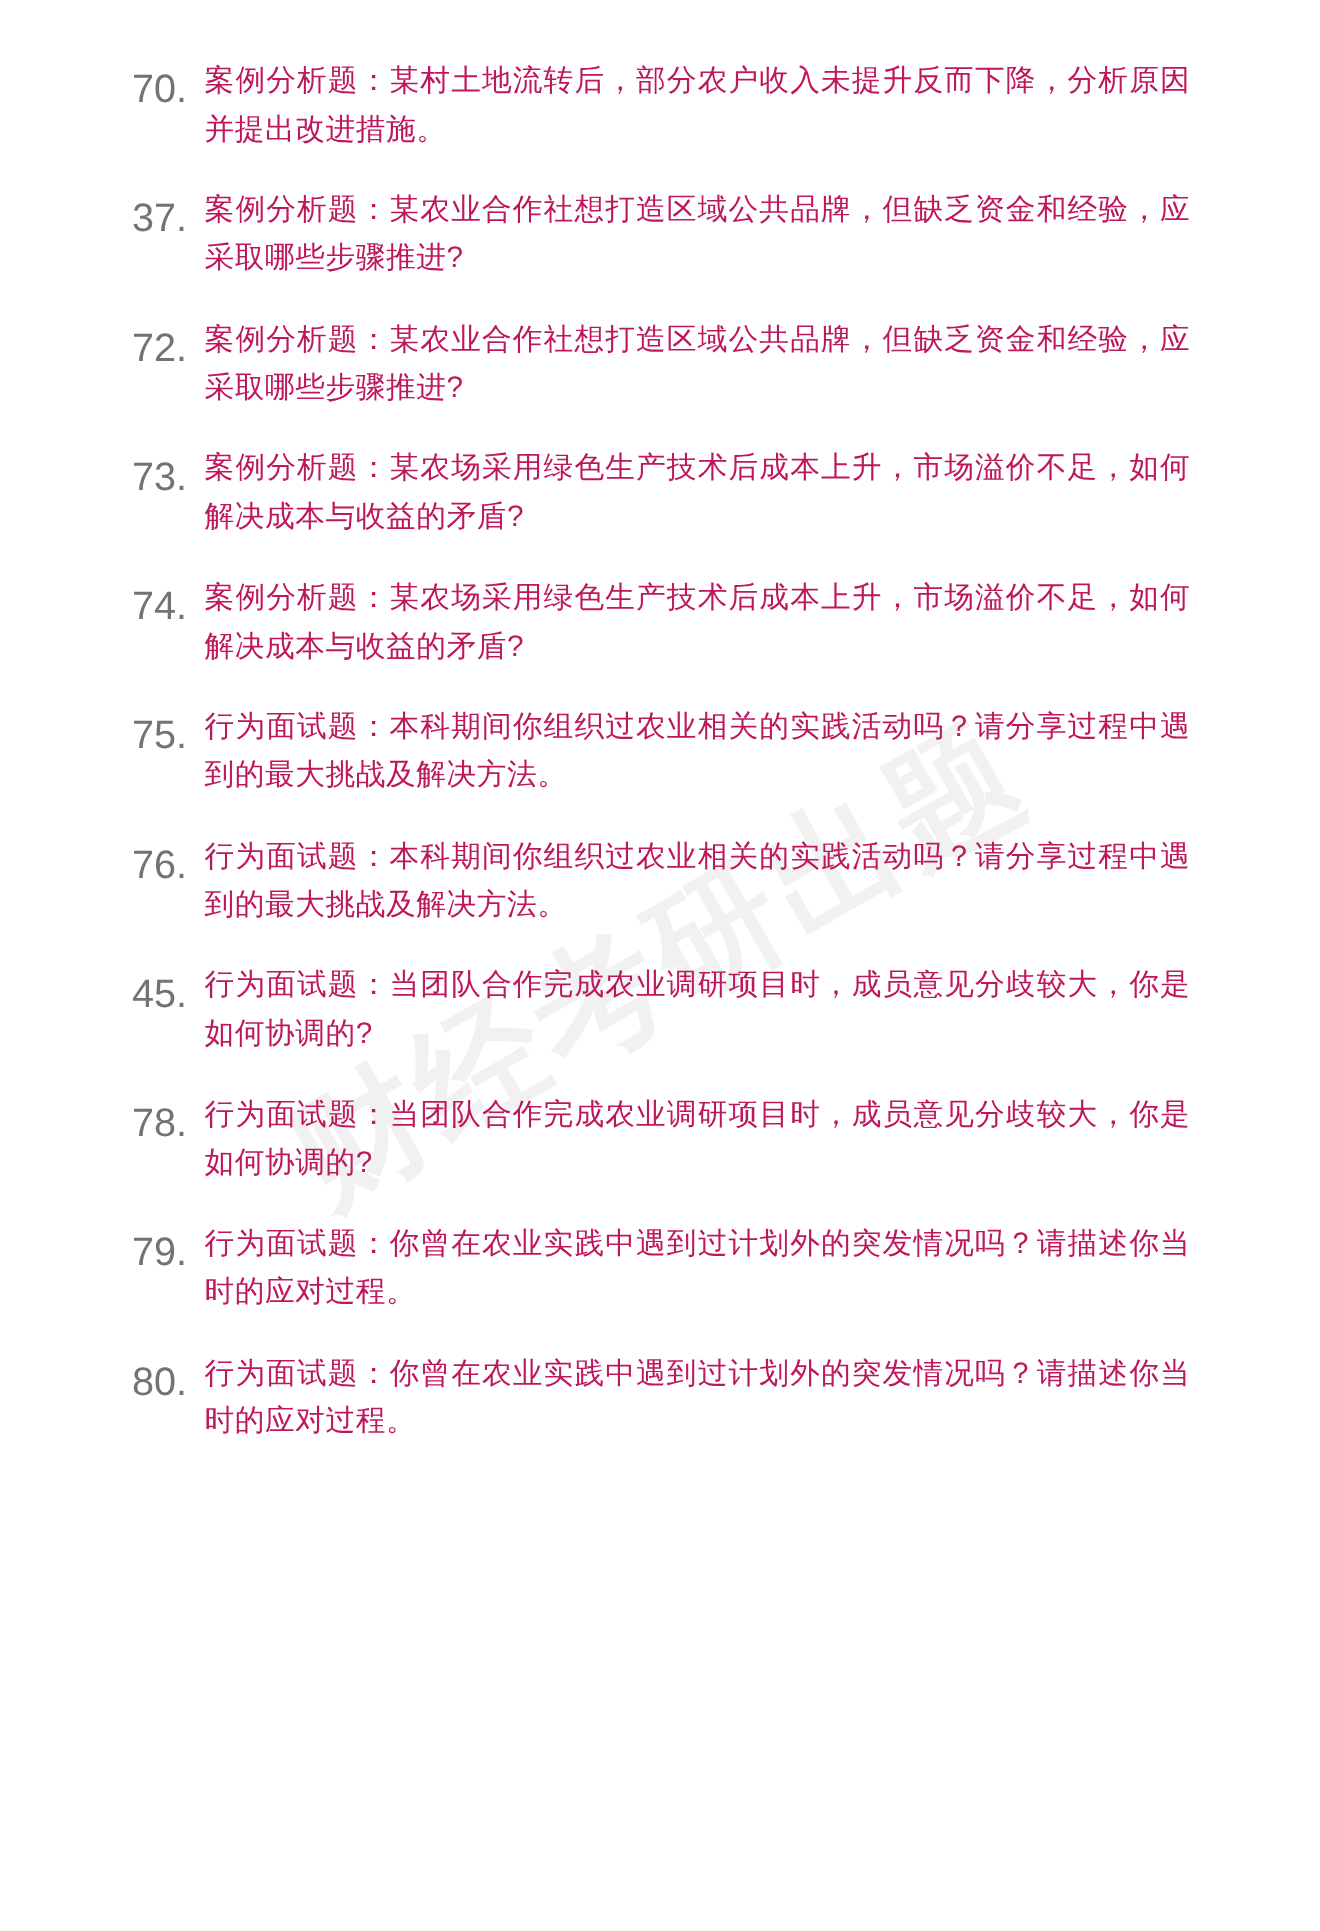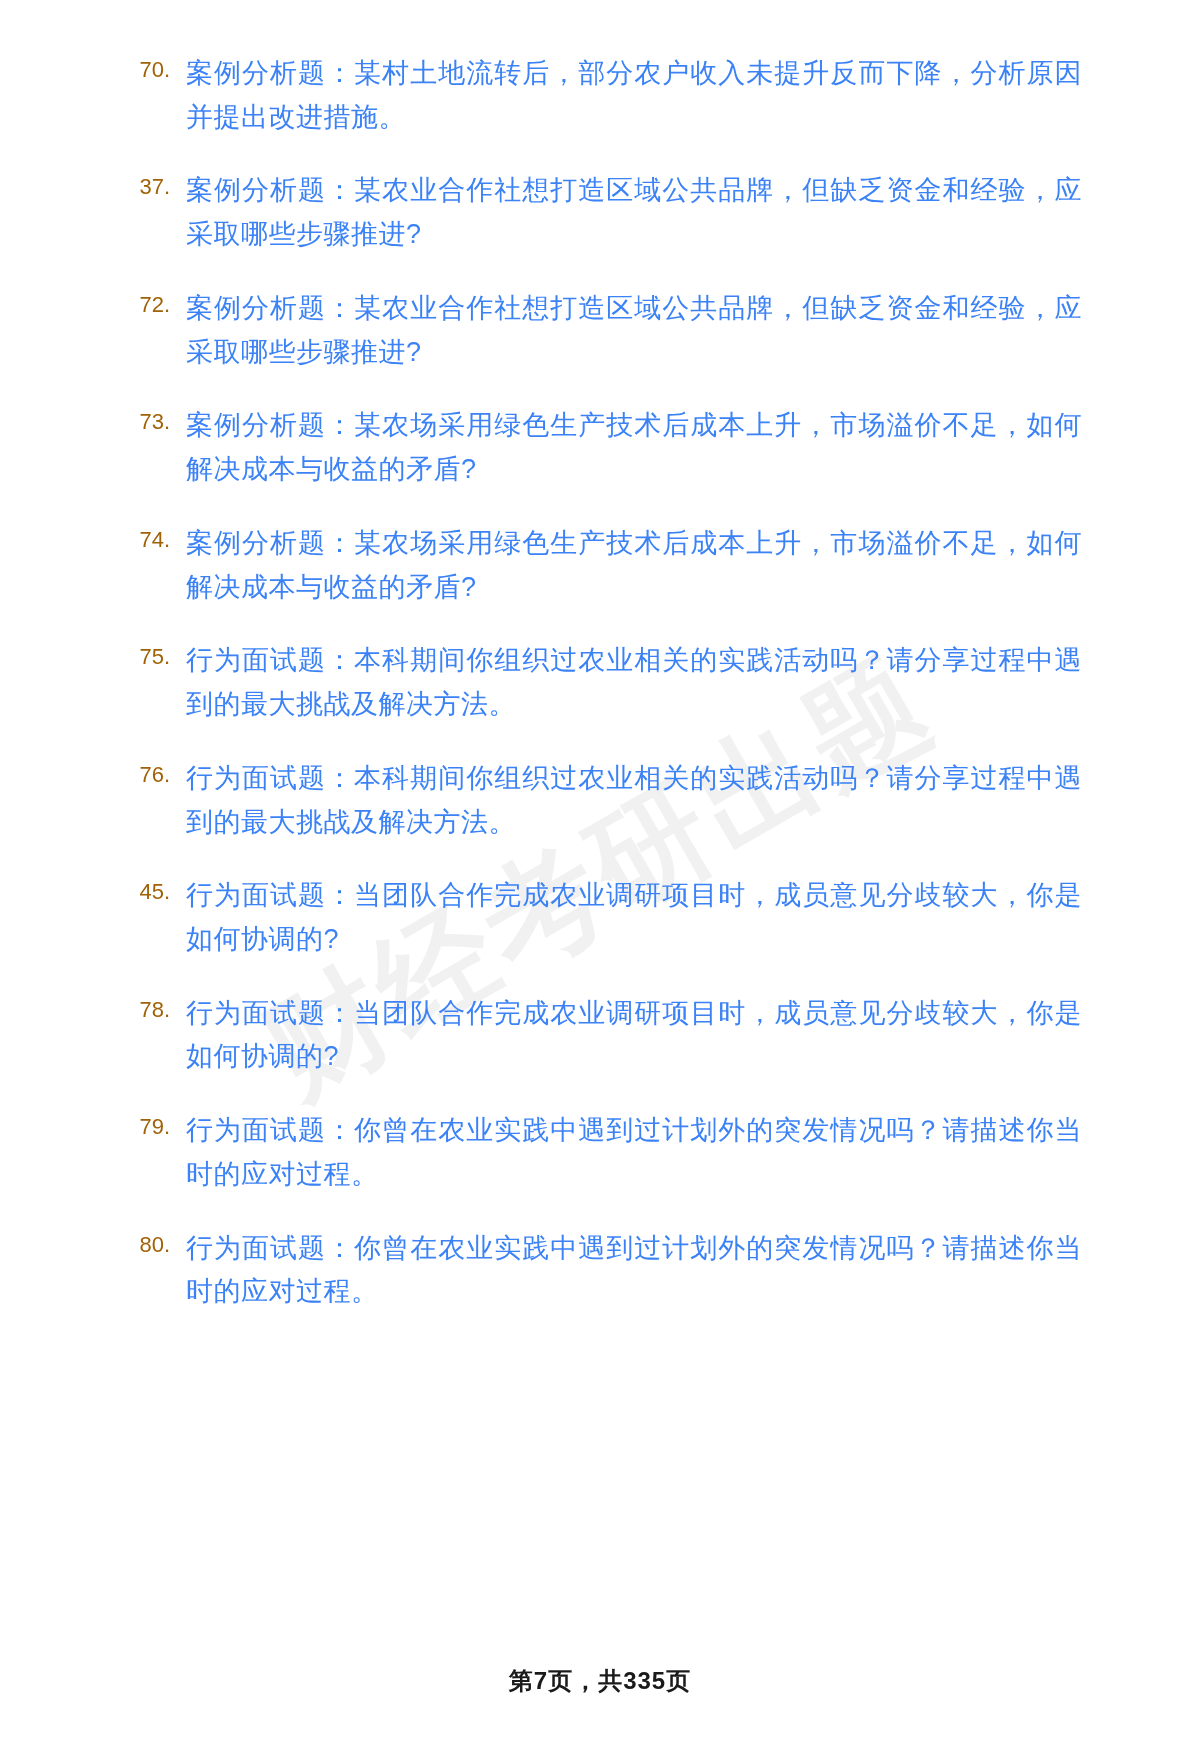--- a/index.html
+++ b/index.html
@@ -54,30 +54,30 @@
     display: flex;
     align-items: flex-start;
     margin-bottom: 30px;
   }
   .q-num {
     width: 68px;
     flex: 0 0 68px;
     text-align: right;
     padding-right: 16px;
     box-sizing: border-box;
-    font-size: 22px;
+    font-size: 36px;
     line-height: 1.62;
-    color: #a16207;
+    color: #737373;
     font-family: "Liberation Sans", sans-serif;
   }
   .q-text {
     flex: 1 1 auto;
     font-size: 27px;
     line-height: 1.62;
-    color: #3b82f6;
+    color: #be185d;
     letter-spacing: 0.5px;
     text-align: justify;
     text-justify: inter-ideograph;
   }
   .footer {
     position: absolute;
     left: 0;
     bottom: 58px;
     width: 1200px;
     text-align: center;
@@ -151,15 +151,14 @@
     </div>
 
     <div class="q-item">
       <div class="q-num">80.</div>
       <div class="q-text">行为面试题：你曾在农业实践中遇到过计划外的突发情况吗？请描述你当时的应对过程。</div>
     </div>
 
 
   </div>
 
-  <div class="footer">第7页，共335页</div>
 
 </div>
 
 </body></html>

